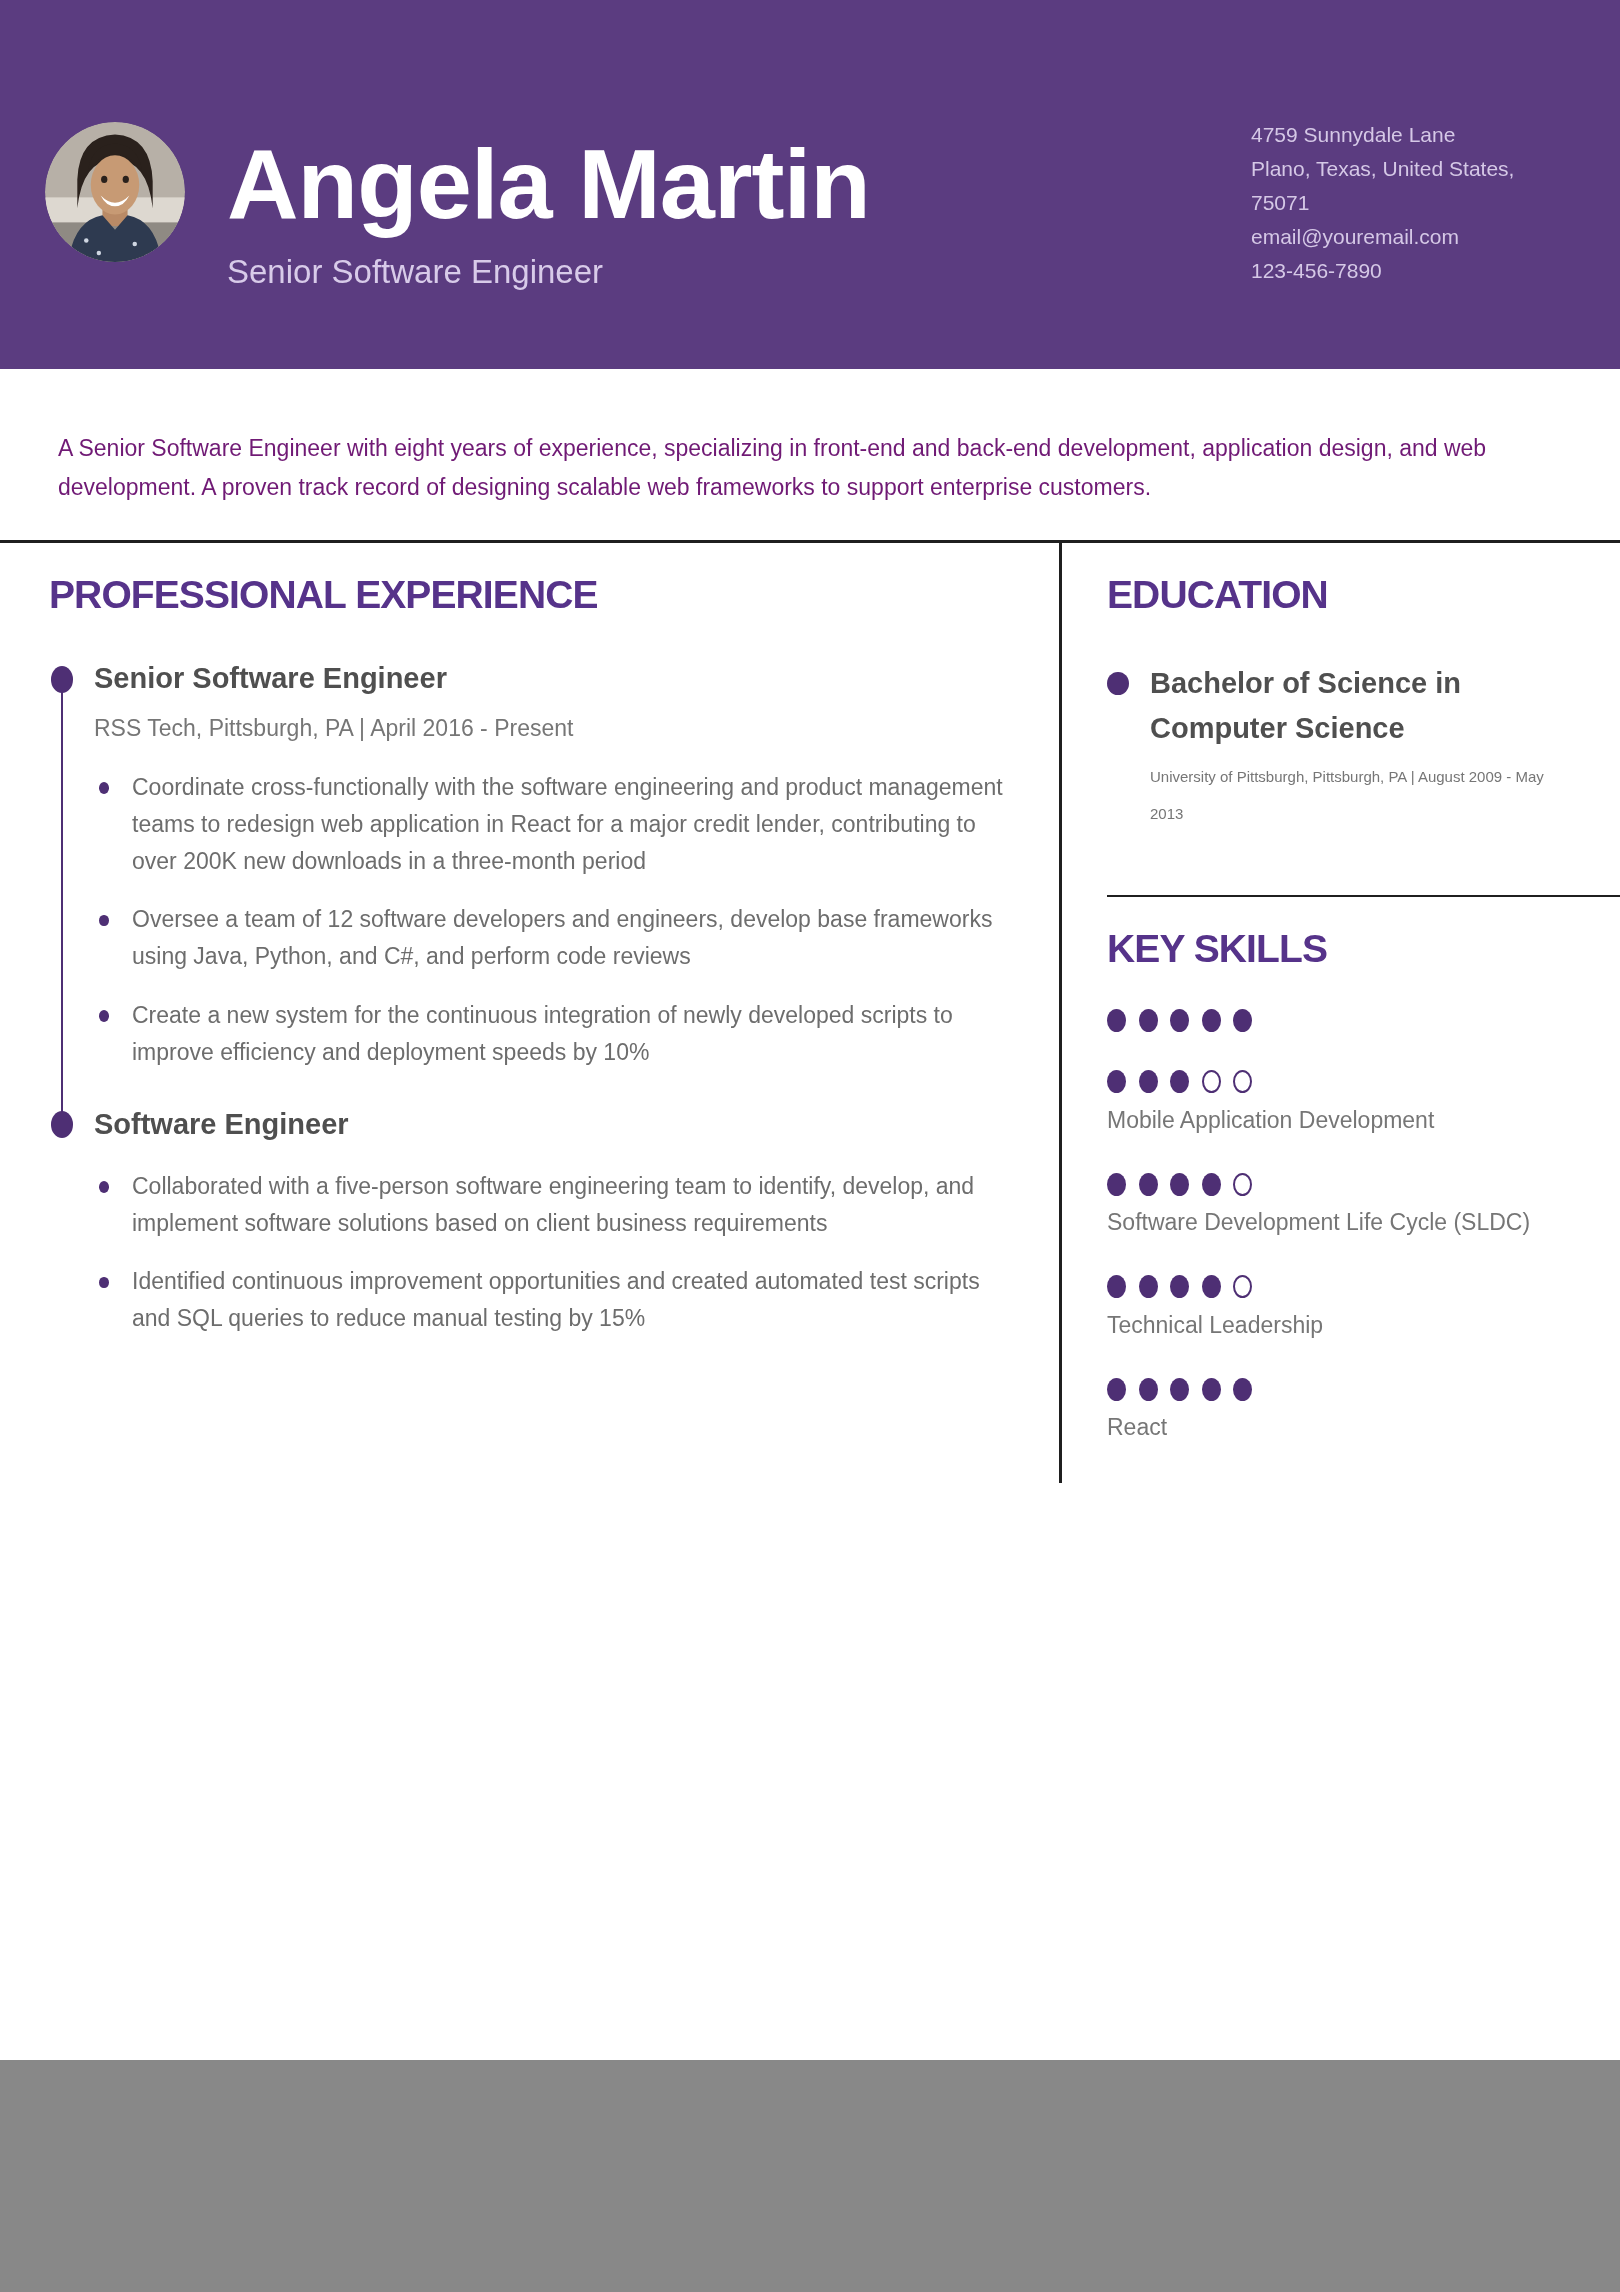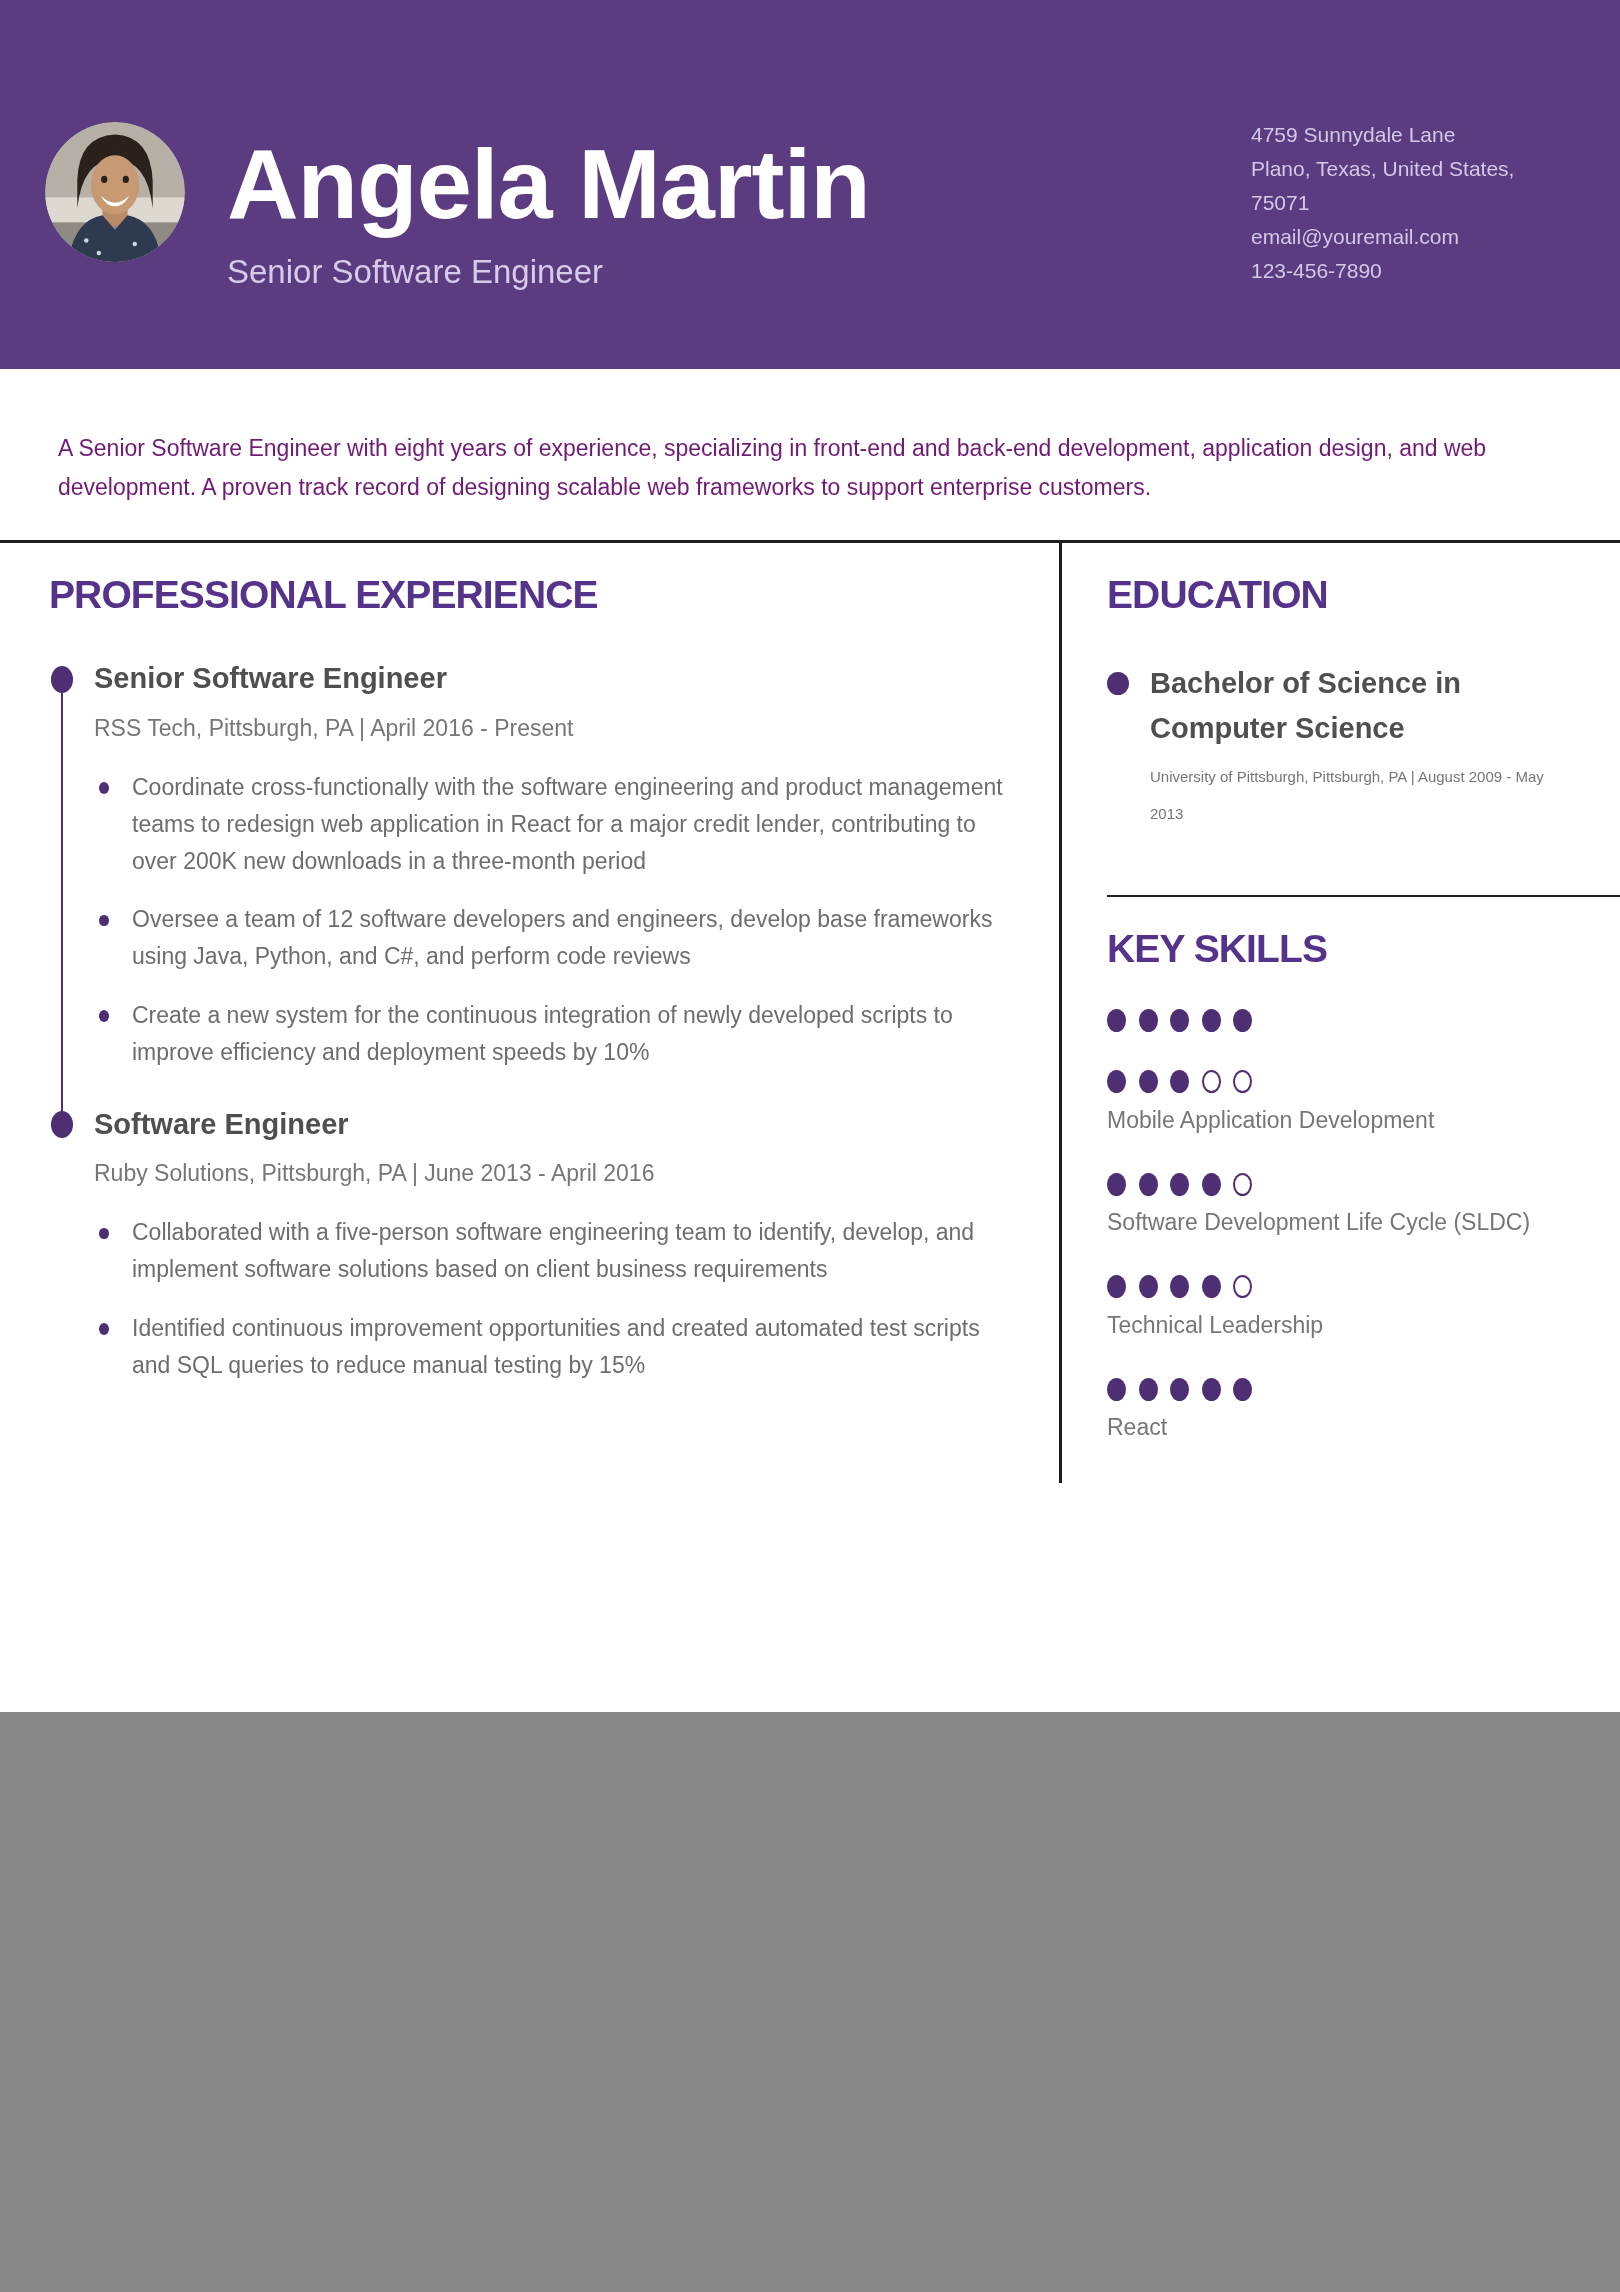--- a/index.html
+++ b/index.html
@@ -1,18 +1,18 @@
 <!DOCTYPE html>
 <html style="font-size:14.3px"><head>
 <meta charset="utf-8">
 <style>
   html,body{margin:0;padding:0;background:#888;}
   .page{
     position:relative;
-    width:1620px;height:1712px;
+    width:1620px;height:2060px;
     background:#ffffff;
     font-family:"Liberation Sans", sans-serif;
     overflow:hidden;
     margin:0 auto;
   }
   
   .header{
     position:relative;
     height:369px;
     background:#5b3c80;
@@ -193,21 +193,20 @@
               <li>Coordinate cross-functionally with the software engineering and product management teams to redesign web application in React for a major credit lender, contributing to over 200K new downloads in a three-month period</li>
               <li>Oversee a team of 12 software developers and engineers, develop base frameworks using Java, Python, and C#, and perform code reviews</li>
               <li>Create a new system for the continuous integration of newly developed scripts to improve efficiency and deployment speeds by 10%</li>
             </ul>
   </div>
 
   <div class="job">
     <span class="job-dot"></span>
     <span class="job-line"></span>
     <h3 class="job-title">Software Engineer</h3>
-    <div class="job-meta">Ruby Solutions, Pittsburgh, PA | June 2013 - April 2016</div>
     <ul class="job-bullets">
               <li>Collaborated with a five-person software engineering team to identify, develop, and implement software solutions based on client business requirements</li>
               <li>Identified continuous improvement opportunities and created automated test scripts and SQL queries to reduce manual testing by 15%</li>
             </ul>
   </div>
 </div>
     </div>
 
     <div class="col-right">
       <div class="edu-section">

